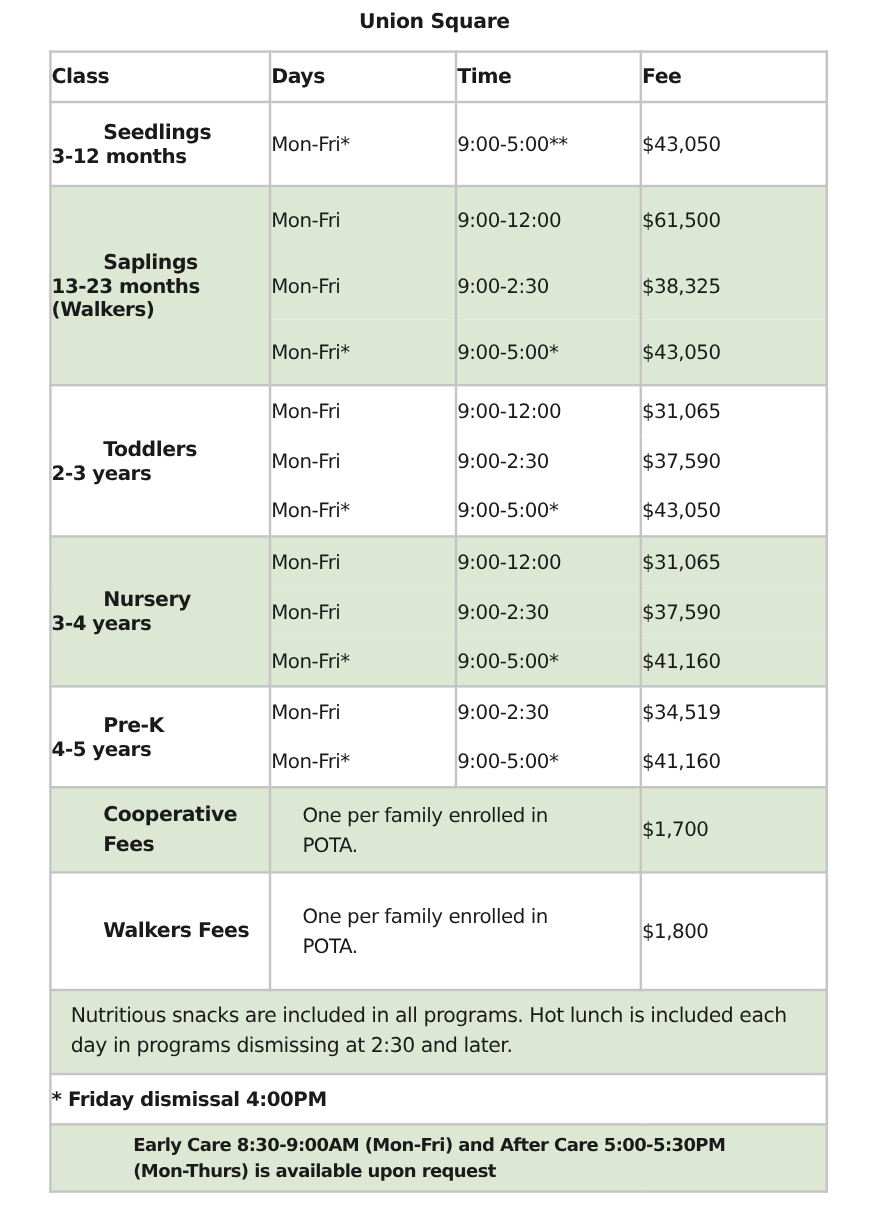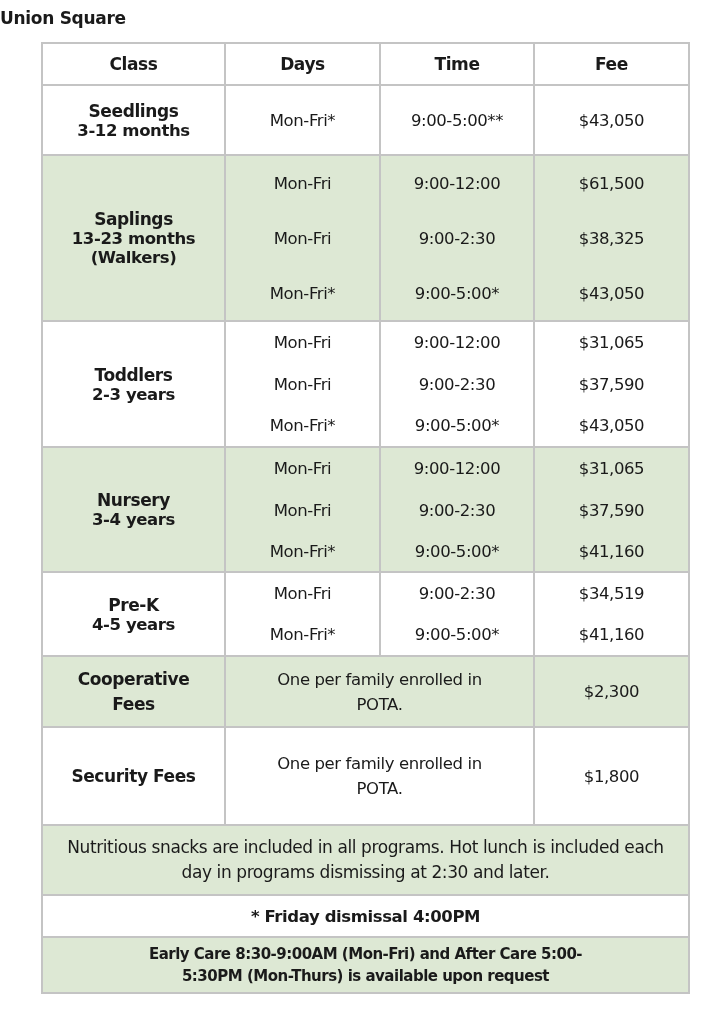--- a/index.html
+++ b/index.html
@@ -1,28 +1,28 @@
 <!DOCTYPE html>
 <html><head>
 <meta charset="utf-8">
 <style>
   html, body { margin: 0; padding: 0; background: #ffffff; }
   body { width: 724px; height: 1024px; position: relative; overflow: hidden;
          font-family: "DejaVu Sans", "Liberation Sans", sans-serif; color: #1a1a1a; }
-  .title { position: absolute; top: 8px; left: 0; width: 724px; text-align: left;
+  .title { position: absolute; top: 8px; left: 0; width: 724px; text-align: center;
            font-size: 17px; font-weight: bold; letter-spacing: -0.3px; }
   table { position: absolute; left: 41px; top: 42px; width: 647px;
           border-collapse: collapse; table-layout: fixed;
           border: 2px solid #b8b8b8; }
-  td, th { border: 2px solid #c4c4c4; text-align: center; vertical-align: middle;
+  td, th { border: 2px solid #c4c4c4; text-align: left; vertical-align: middle;
            padding: 0; font-size: 16.5px; font-weight: normal; letter-spacing: -0.4px; }
   th { font-weight: bold; height: 40px; font-size: 17px; }
   .green td { background: #dde8d4; }
   .white td { background: #ffffff; }
-  .cls-name { font-weight: bold; display: block; font-size: 17px; }
+  .cls-name { font-weight: bold; display: block; font-size: 17px; margin-left: 43px; }
   .cls-sub { display: block; font-weight: bold; }
   .bold { font-weight: bold; }
   .note td { font-size: 17px; line-height: 25px; }
   .small-bold td { font-weight: bold; font-size: 15px; line-height: 22px; letter-spacing: -0.5px; }
 </style>
 </head>
 <body>
 
 <div class="title">Union Square</div>
 
@@ -126,34 +126,34 @@
     <td style="border-top:none">9:00-5:00*</td>
     <td style="border-top:none">$41,160</td>
   </tr>
 
   <tr class="green" style="height:71px">
     <td style="line-height:25px">
       <span class="cls-name">Cooperative</span>
       <span class="cls-name">Fees</span>
     </td>
     <td colspan="2" style="padding:0 26px; line-height:25px">One per family enrolled in POTA.</td>
-    <td>$2,300</td>
+    <td>$1,700</td>
   </tr>
 
   <tr class="white" style="height:98px">
     <td>
-      <span class="cls-name">Security Fees</span>
+      <span class="cls-name">Walkers Fees</span>
     </td>
     <td colspan="2" style="padding:0 26px; line-height:25px">One per family enrolled in POTA.</td>
     <td>$1,800</td>
   </tr>
 
   <tr class="green note" style="height:70px">
     <td colspan="4" style="padding:0 16px">Nutritious snacks are included in all programs. Hot lunch is included each day in programs dismissing at 2:30 and later.</td>
   </tr>
   <tr class="white" style="height:42px">
     <td colspan="4" class="bold" style="font-weight:bold">* Friday dismissal 4:00PM</td>
   </tr>
   <tr class="green small-bold" style="height:56px">
-    <td colspan="4" style="padding:0 88px">Early Care 8:30-9:00AM (Mon-Fri) and After Care 5:00-5:30PM (Mon-Thurs) is available upon request</td>
+    <td colspan="4" style="padding:0 68px">Early Care 8:30-9:00AM (Mon-Fri) and After Care 5:00-5:30PM (Mon-Thurs) is available upon request</td>
   </tr>
 </tbody>
   </table>
 
 </body></html>

